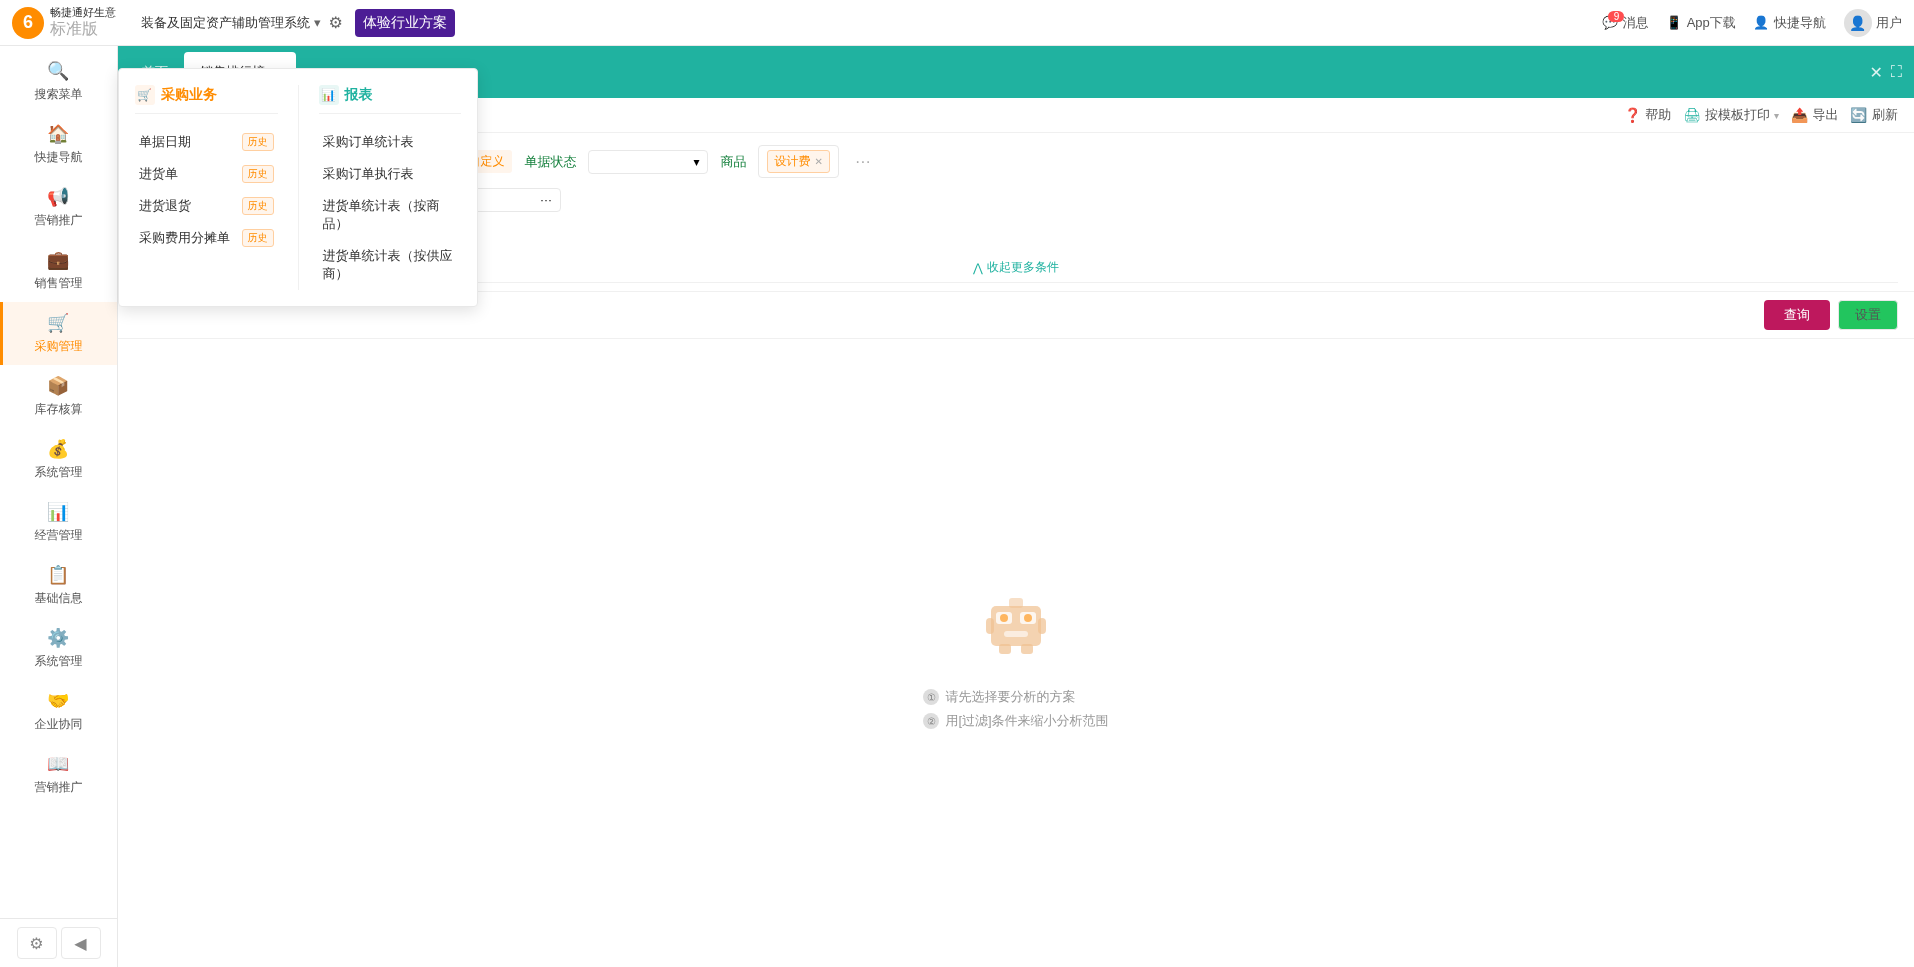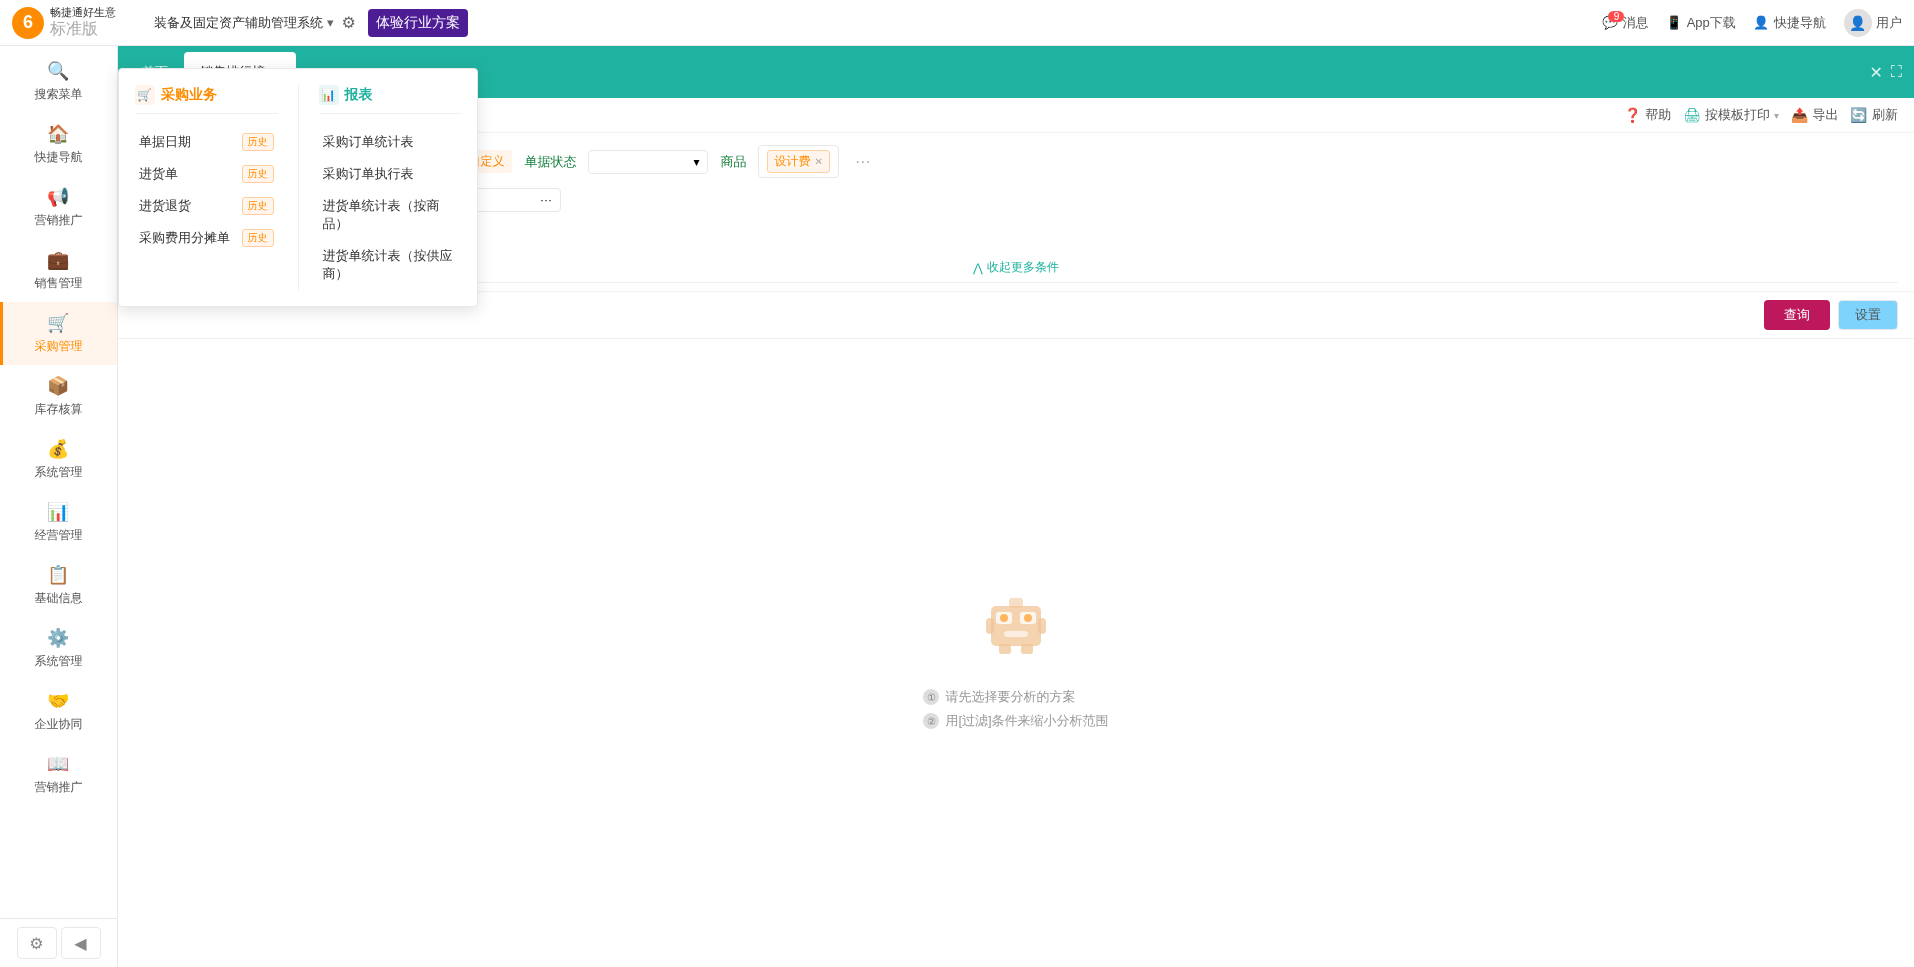--- a/index.html
+++ b/index.html
@@ -26,21 +26,21 @@
     .logo-icon {
       width: 32px; height: 32px;
       background: #ff8c00;
       border-radius: 50%;
       display: flex; align-items: center; justify-content: center;
       color: #fff; font-size: 18px; font-weight: bold;
     }
     .logo-text { font-size: 11px; color: #333; line-height: 1.3; }
     .topbar-title {
       font-size: 13px; color: #333;
-      margin-left: 24px;
+      margin-left: 11px;
     }
     .topbar-dropdown {
       margin-left: 4px; color: #666; cursor: pointer;
     }
     .topbar-gear {
       margin-left: 8px; color: #666; cursor: pointer; font-size: 16px;
     }
     .topbar-industry-btn {
       margin-left: 12px;
       background: #4c1d95;
@@ -269,21 +269,21 @@
     .btn-primary {
       background: #be185d;
       color: #fff;
       border: none;
       border-radius: 4px;
       padding: 6px 20px;
       font-size: 13px;
       cursor: pointer;
     }
     .btn-secondary {
-      background: #7dd3fc;
+      background: #22c55e;
       color: #555;
       border: 1px solid #e8e8e8;
       border-radius: 4px;
       padding: 5px 16px;
       font-size: 13px;
       cursor: pointer;
     }
     .top-action-bar {
       display: flex;
       align-items: center;

